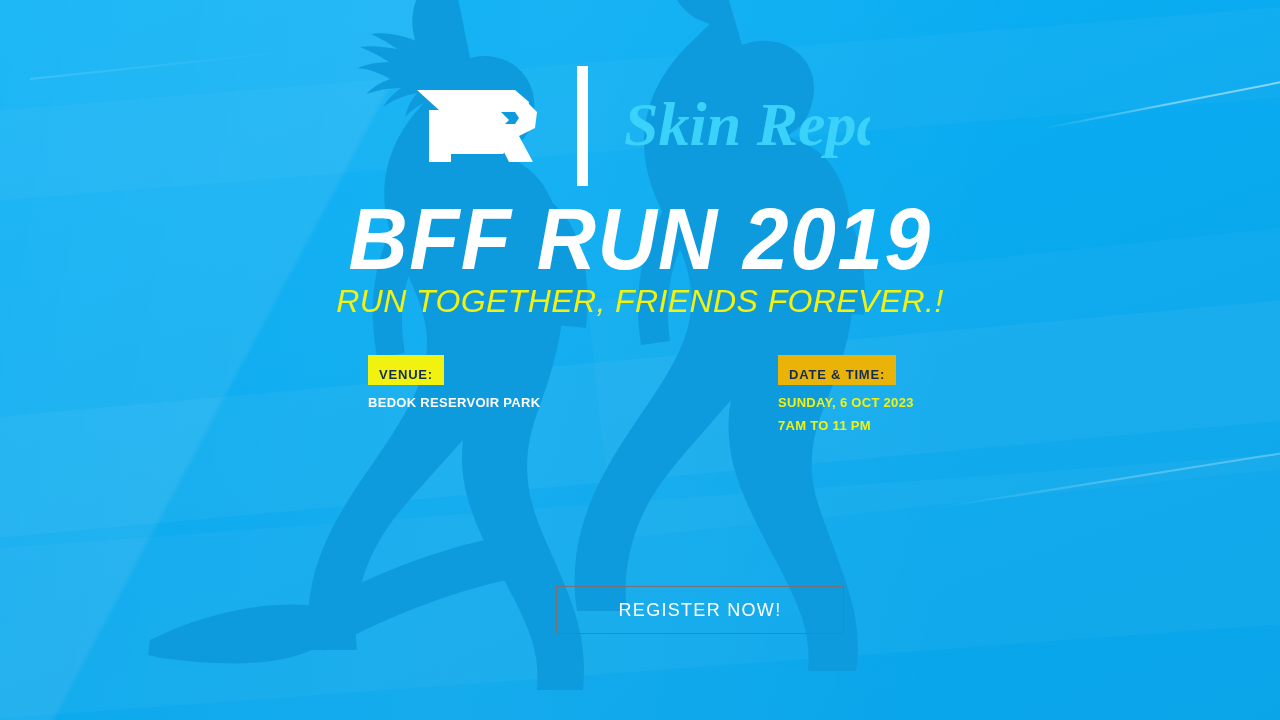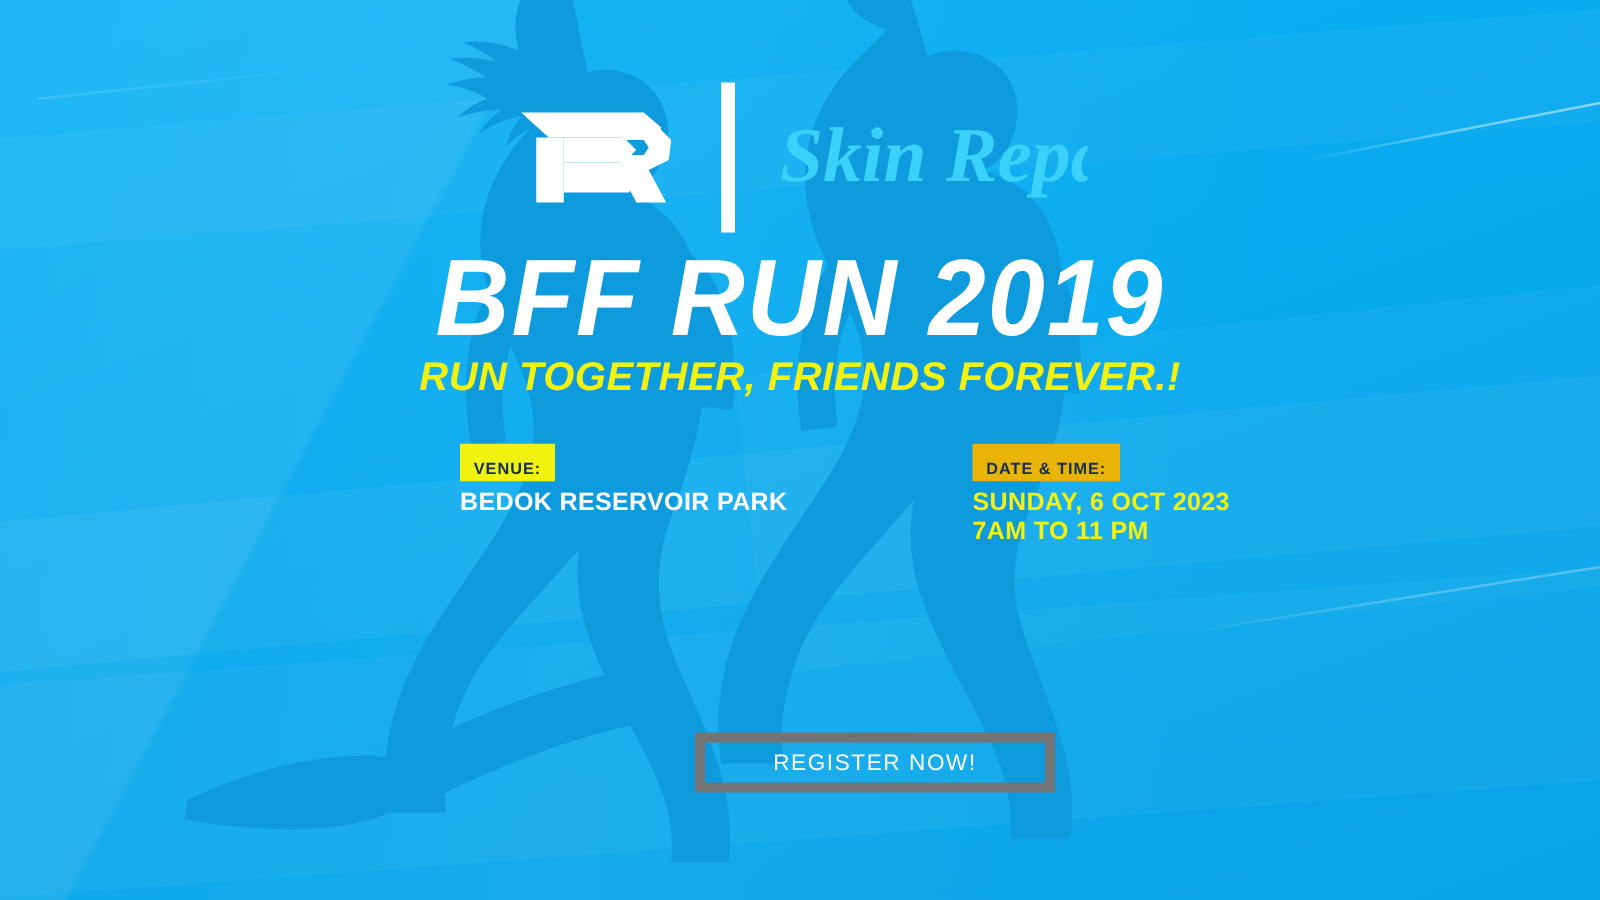--- a/index.html
+++ b/index.html
@@ -81,21 +81,21 @@
     letter-spacing:1.5px;
     font-family:"Liberation Sans", sans-serif;
     transform:scaleY(1.06);
   }
   .tagline {
     position:absolute; left:0; right:0; top:282px;
     text-align:center;
     color:#f2f211;
     font-size:32px;
     line-height:38px;
-    font-weight:bold;
+    font-weight:normal;
     font-style:italic;
     letter-spacing:0.4px;
   }
 
   
   .info {
     position:absolute;
     top:355px;
     left:0; right:0;
     height:80px;
@@ -111,35 +111,35 @@
     letter-spacing:0.8px;
     color:#132e52;
     padding:13px 11px 4px 11px;
     line-height:13px;
   }
   .badge.yellow { background:#f2f211; }
   .badge.white  { background:#eab308; }
 
   .info-lines {
     margin-top:6px;
-    font-size:20px;
+    font-size:13px;
     line-height:23px;
     font-weight:bold;
     letter-spacing:0.3px;
     white-space:nowrap;
   }
   .info-lines.white-text  { color:#ffffff; }
   .info-lines.yellow-text { color:#f2f211; }
 
   
   .cta {
     position:absolute;
     left:556px; top:586px;
     width:288px; height:48px;
-    border:8px solid #737373;
+    border:1px solid #737373;
     background:transparent;
     color:#ffffff;
     font-size:18px;
     font-weight:normal;
     letter-spacing:1.3px;
     display:flex; align-items:center; justify-content:center;
     cursor:pointer;
     font-family:"Liberation Sans", sans-serif;
   }
 </style>

